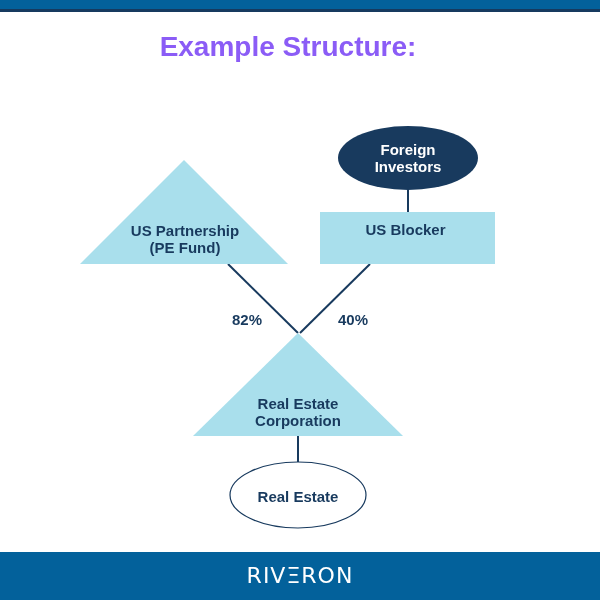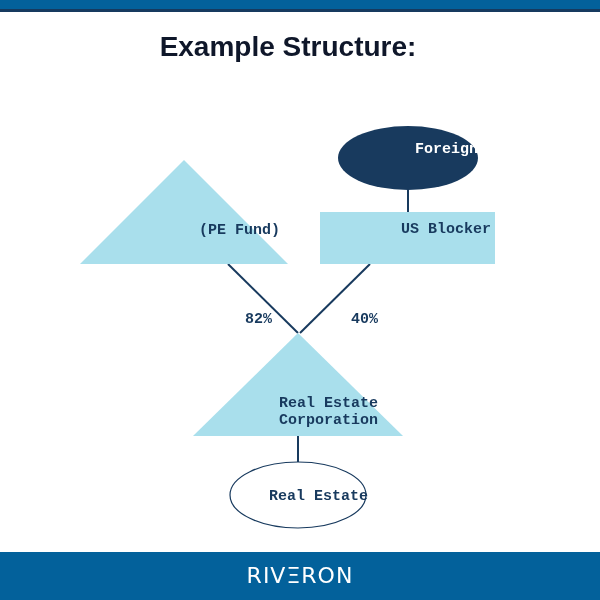--- a/index.html
+++ b/index.html
@@ -1,23 +1,23 @@
 <!DOCTYPE html>
 <html><head>
 <meta charset="utf-8">
 <style>
   html, body { margin:0; padding:0; }
   body { width:600px; height:600px; position:relative; background:#ffffff; overflow:hidden;
          font-family:"Liberation Sans", "DejaVu Sans", sans-serif; }
   .topbar { position:absolute; left:0; top:0; width:600px; height:9px; background:#03619b; }
   .topbar-line { position:absolute; left:0; top:9px; width:600px; height:3px; background:#163a5f; }
-  .title { position:absolute; left:0; top:30px; width:576px; text-align:center; color:#0f172a;
+  .title { position:absolute; left:0; top:30px; width:576px; text-align:center; color:#8b5cf6;
            font-weight:bold; font-size:28px; line-height:34px; }
   svg.diagram { position:absolute; left:0; top:0; }
-  .label { position:absolute; text-align:right; color:#183a5e; font-weight:bold; font-size:15px; line-height:17px;font-family:Liberation Mono, monospace; }
+  .label { position:absolute; text-align:center; color:#183a5e; font-weight:bold; font-size:15px; line-height:17px; }
   .label.white { color:#ffffff; }
   .footer { position:absolute; left:0; top:552px; width:600px; height:48px; background:#03619b; }
   .logo { position:absolute; left:0; top:563px; width:600px; text-align:center; color:#ffffff;
           font-size:22px; letter-spacing:1px; font-family:"DejaVu Sans", sans-serif; font-weight:normal; }
 </style>
 </head>
 <body>
 
 <div class="topbar"></div>
 <div class="topbar-line"></div>
@@ -38,25 +38,27 @@
   <ellipse cx="408" cy="158" rx="70" ry="32" fill="#183a5e"></ellipse>
 
   <rect x="320" y="212" width="175" height="52" fill="#a9dfec"></rect>
 
   <polygon points="298,333 193,436 403,436" fill="#a9dfec"></polygon>
 
   <ellipse cx="298" cy="495" rx="68" ry="33" fill="#ffffff" stroke="#183a5e" stroke-width="1.2"></ellipse>
 </svg>
 
 <div class="label" style="left:90px; top:222px; width:190px;">
+  <div>US Partnership</div>
   <div>(PE Fund)</div>
 </div>
 
 <div class="label white" style="left:338px; top:141px; width:140px;">
   <div>Foreign</div>
+  <div>Investors</div>
 </div>
 
 <div class="label" style="left:320px; top:221px; width:171px;">
   <div>US Blocker</div>
 </div>
 
 <div class="label" style="left:222px; top:311px; width:50px;">82%</div>
 <div class="label" style="left:328px; top:311px; width:50px;">40%</div>
 
 <div class="label" style="left:218px; top:395px; width:160px;">

